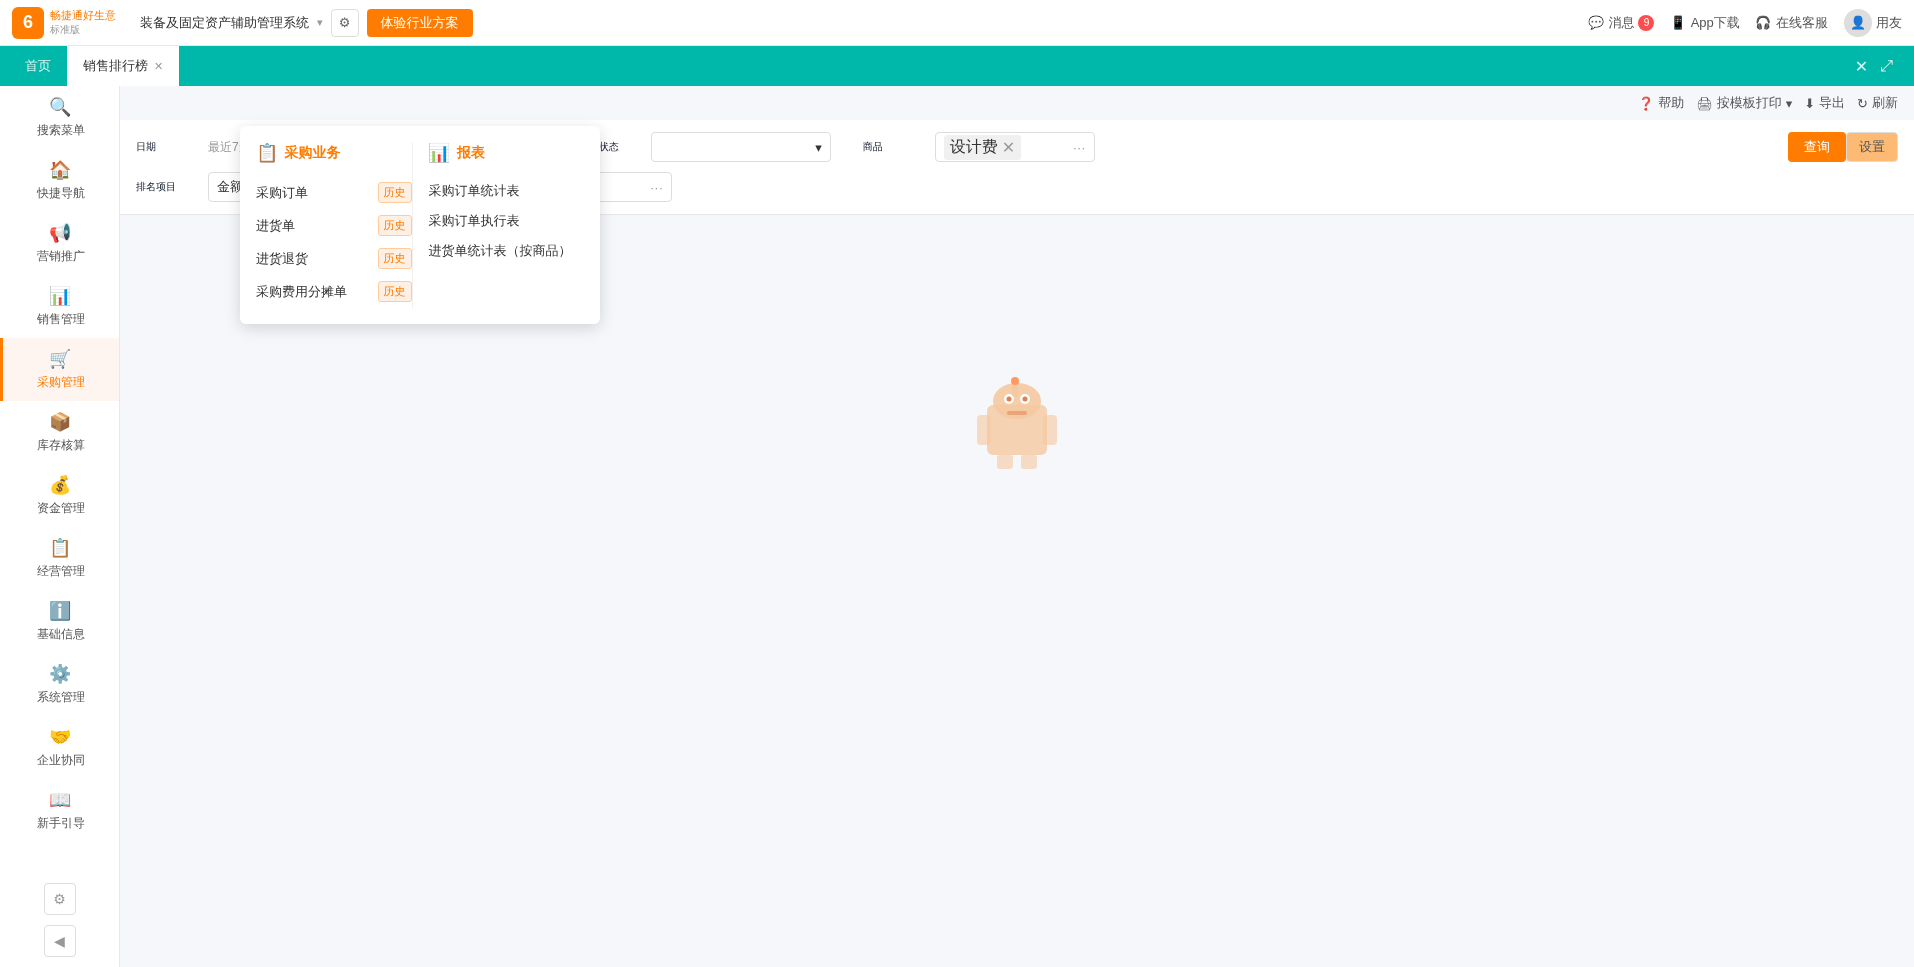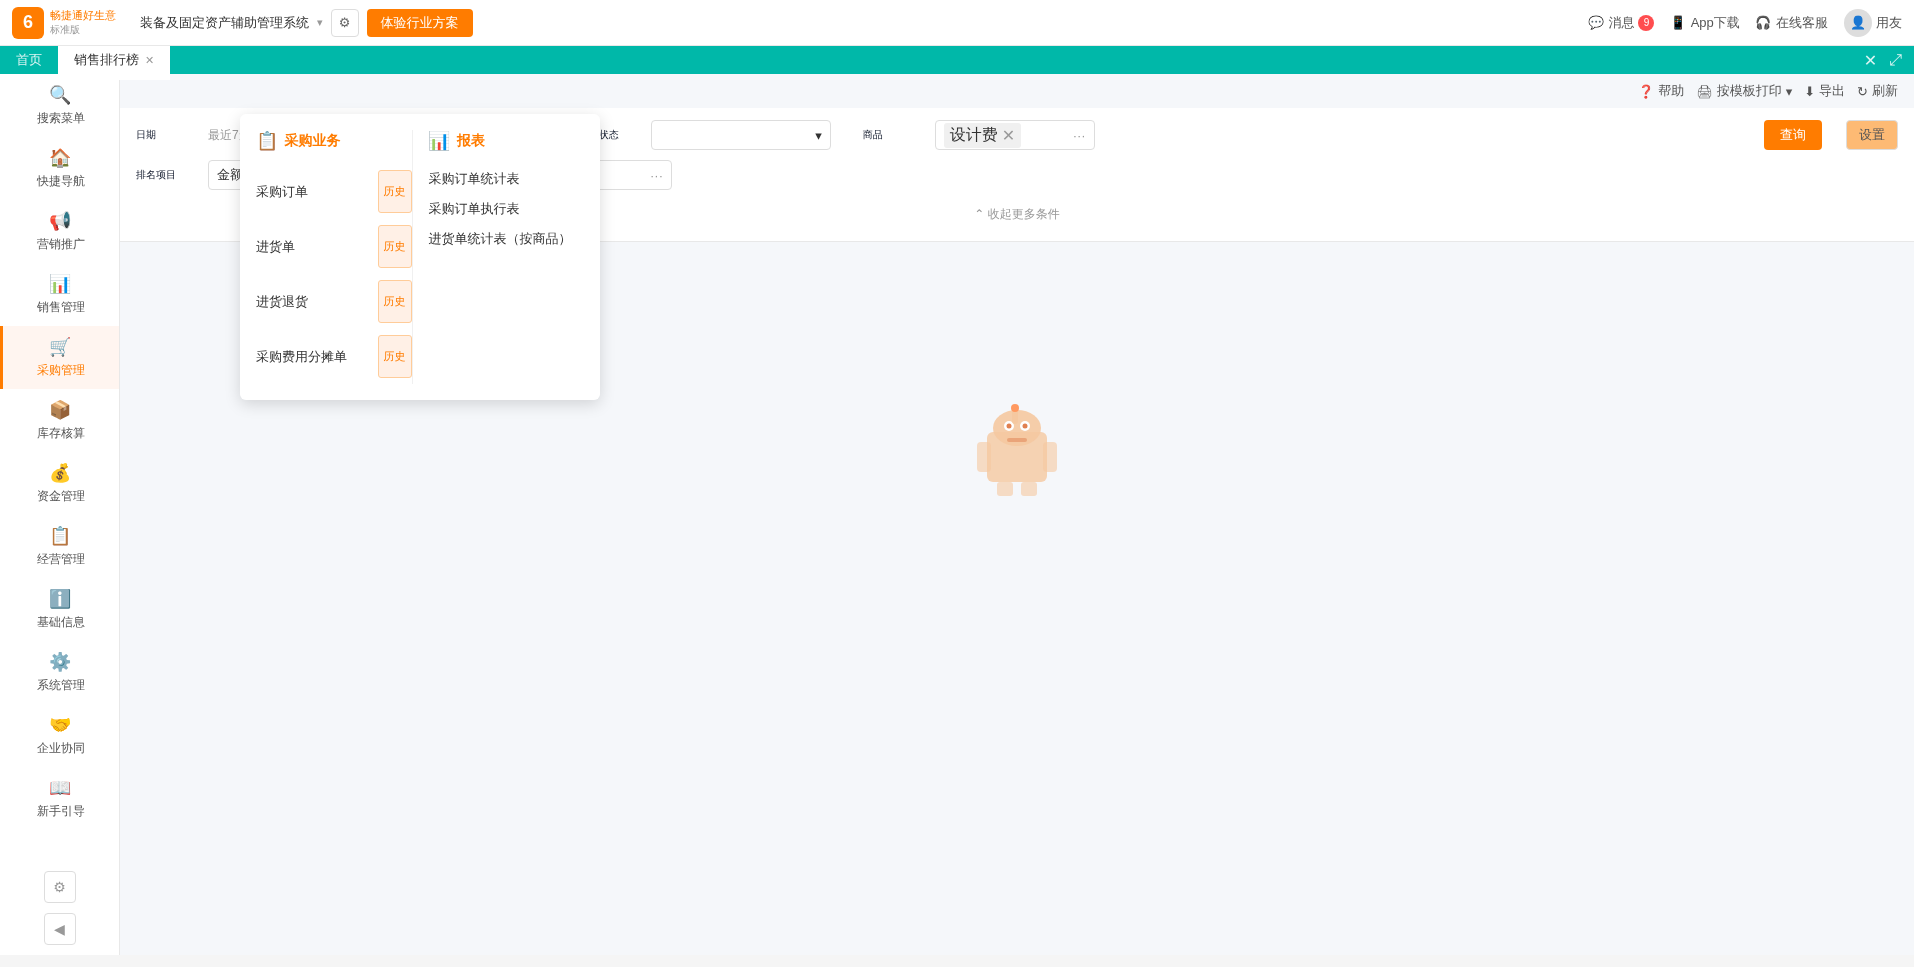--- a/index.html
+++ b/index.html
@@ -93,25 +93,25 @@
     .avatar {
       width: 28px; height: 28px;
       background: #ddd;
       border-radius: 50%;
       display: flex; align-items: center; justify-content: center;
       color: #666;
     }
 
     
     .tab-bar {
-      height: 28px;
+      height: 40px;
       background: #00b8a9;
       display: flex;
       align-items: center;
-      padding: 0;
+      padding: 9px;
       position: relative;
       z-index: 50;
     }
     .tab-item {
       height: 40px;
       padding: 0 16px;
       display: flex;
       align-items: center;
       cursor: pointer;
       font-size: 13px;
@@ -246,21 +246,21 @@
       background: #f0f0f0;
       border-radius: 3px;
       padding: 2px 6px;
       font-size: 16px;
       gap: 4px;
     }
     .tag-close { cursor: pointer; color: #999; }
     .btn-group {
       display: flex;
       align-items: flex-end;
-      gap: 24px;
+      gap: 0;
       margin-left: auto;
     }
     .btn-primary {
       background: #ff7c00;
       color: #fff;
       border: none;
       padding: 5px 16px;
       border-radius: 4px;
       cursor: pointer;
       font-size: 13px;
@@ -372,21 +372,21 @@
       padding: 6px 0;
       cursor: pointer;
       font-size: 13px;
       color: #333;
     }
     .history-tag {
       background: #fff0e6;
       color: #ff7c00;
       border: 1px solid #ffcc99;
       border-radius: 3px;
-      padding: 13px 5px;
+      padding: 2px 5px;
       font-size: 11px;
     }
 
     
     .overlay {
       position: fixed;
       top: 0; left: 0; right: 0; bottom: 0;
       z-index: 500;
       background: transparent;
     }
@@ -554,24 +554,20 @@
         <div class="filter-select" style="min-width:180px;">
           <span>金额</span>
           <span>▾</span>
         </div>
         <span class="filter-label" style="margin-left:20px;">业务员</span>
         <div class="filter-select" style="min-width:180px;">
           <span></span>
           <span style="color:#999">···</span>
         </div>
       </div>
-      <div class="collapse-btn">
-        <span>⌃</span>
-        <span>收起更多条件</span>
-      </div>
     </div>
 
     <div class="empty-state">
       <div class="empty-icon">
         <svg width="120" height="120" viewBox="0 0 120 120">
 
           <rect x="30" y="50" width="60" height="50" rx="6" fill="#f5c8a0" opacity="0.8"></rect>
           <rect x="20" y="60" width="14" height="30" rx="4" fill="#f5c8a0" opacity="0.6"></rect>
           <rect x="86" y="60" width="14" height="30" rx="4" fill="#f5c8a0" opacity="0.6"></rect>
           <rect x="40" y="100" width="16" height="14" rx="3" fill="#f5c8a0" opacity="0.6"></rect>

